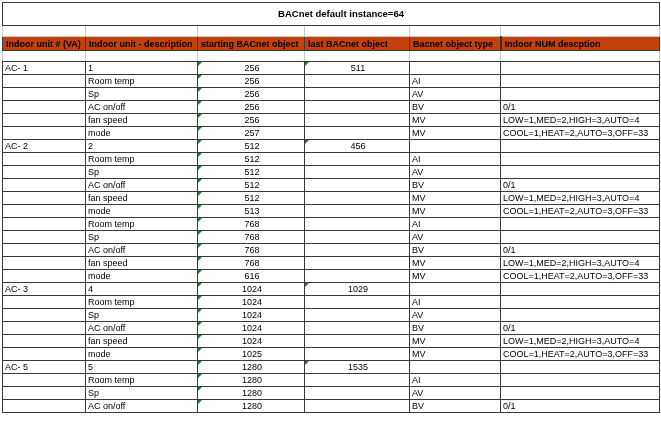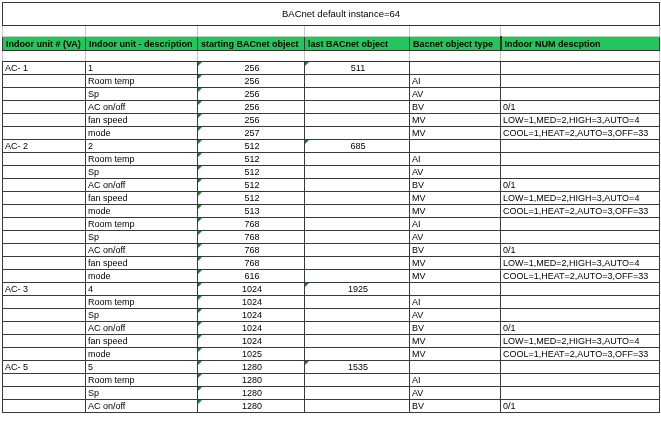--- a/index.html
+++ b/index.html
@@ -30,36 +30,36 @@
       height: 12px;
       line-height: 12px;
       white-space: nowrap;
       overflow: hidden;
       vertical-align: middle;
       position: relative;
     }
     tr.title-row td {
       height: 22px;
       text-align: center;
-      font-weight: normal;
+      font-weight: bold;
       font-size: 9.5px;
       border-bottom: 1.5px solid #333;
       padding-left: 20px;
     }
     tr.spacer-row td {
       height: 10px;
       border-color: #c8c8c8;
       border-left-color: #c8c8c8;
     }
     tr.spacer-row.under-header td {
       border-top: 1.5px solid #333;
       border-bottom: 1.5px solid #333;
     }
     tr.header-row td {
-      background: #22c55e;
+      background: #c2410c;
       font-weight: bold;
       height: 13px;
       border-top: 1.5px solid #333;
       border-bottom: 1.5px solid #333;
       padding-left: 3px;
     }
     tr.header-row td.center { text-align: left; margin-top: 20px; }
     tr.header-row td.last-hdr { border-left: 2px solid #333; }
     td.num {
       padding-left: 3px;
@@ -164,21 +164,21 @@
     <td class="col-desc-left">mode</td>
     <td class="num flag">257</td>
     <td class="num col-last-left"></td>
     <td class="col-type-left">MV</td>
     <td>COOL=1,HEAT=2,AUTO=3,OFF=33</td>
   </tr>
       <tr>
     <td>AC- 2</td>
     <td class="col-desc-left">2</td>
     <td class="num flag">512</td>
-    <td class="num col-last-left flag">685</td>
+    <td class="num col-last-left flag">456</td>
     <td class="col-type-left"></td>
     <td></td>
   </tr>
       <tr>
     <td></td>
     <td class="col-desc-left">Room temp</td>
     <td class="num flag">512</td>
     <td class="num col-last-left"></td>
     <td class="col-type-left">AI</td>
     <td></td>
@@ -252,21 +252,21 @@
     <td class="col-desc-left">mode</td>
     <td class="num flag">616</td>
     <td class="num col-last-left"></td>
     <td class="col-type-left">MV</td>
     <td>COOL=1,HEAT=2,AUTO=3,OFF=33</td>
   </tr>
       <tr>
     <td>AC- 3</td>
     <td class="col-desc-left">4</td>
     <td class="num flag">1024</td>
-    <td class="num col-last-left flag">1925</td>
+    <td class="num col-last-left flag">1029</td>
     <td class="col-type-left"></td>
     <td></td>
   </tr>
       <tr>
     <td></td>
     <td class="col-desc-left">Room temp</td>
     <td class="num flag">1024</td>
     <td class="num col-last-left"></td>
     <td class="col-type-left">AI</td>
     <td></td>

